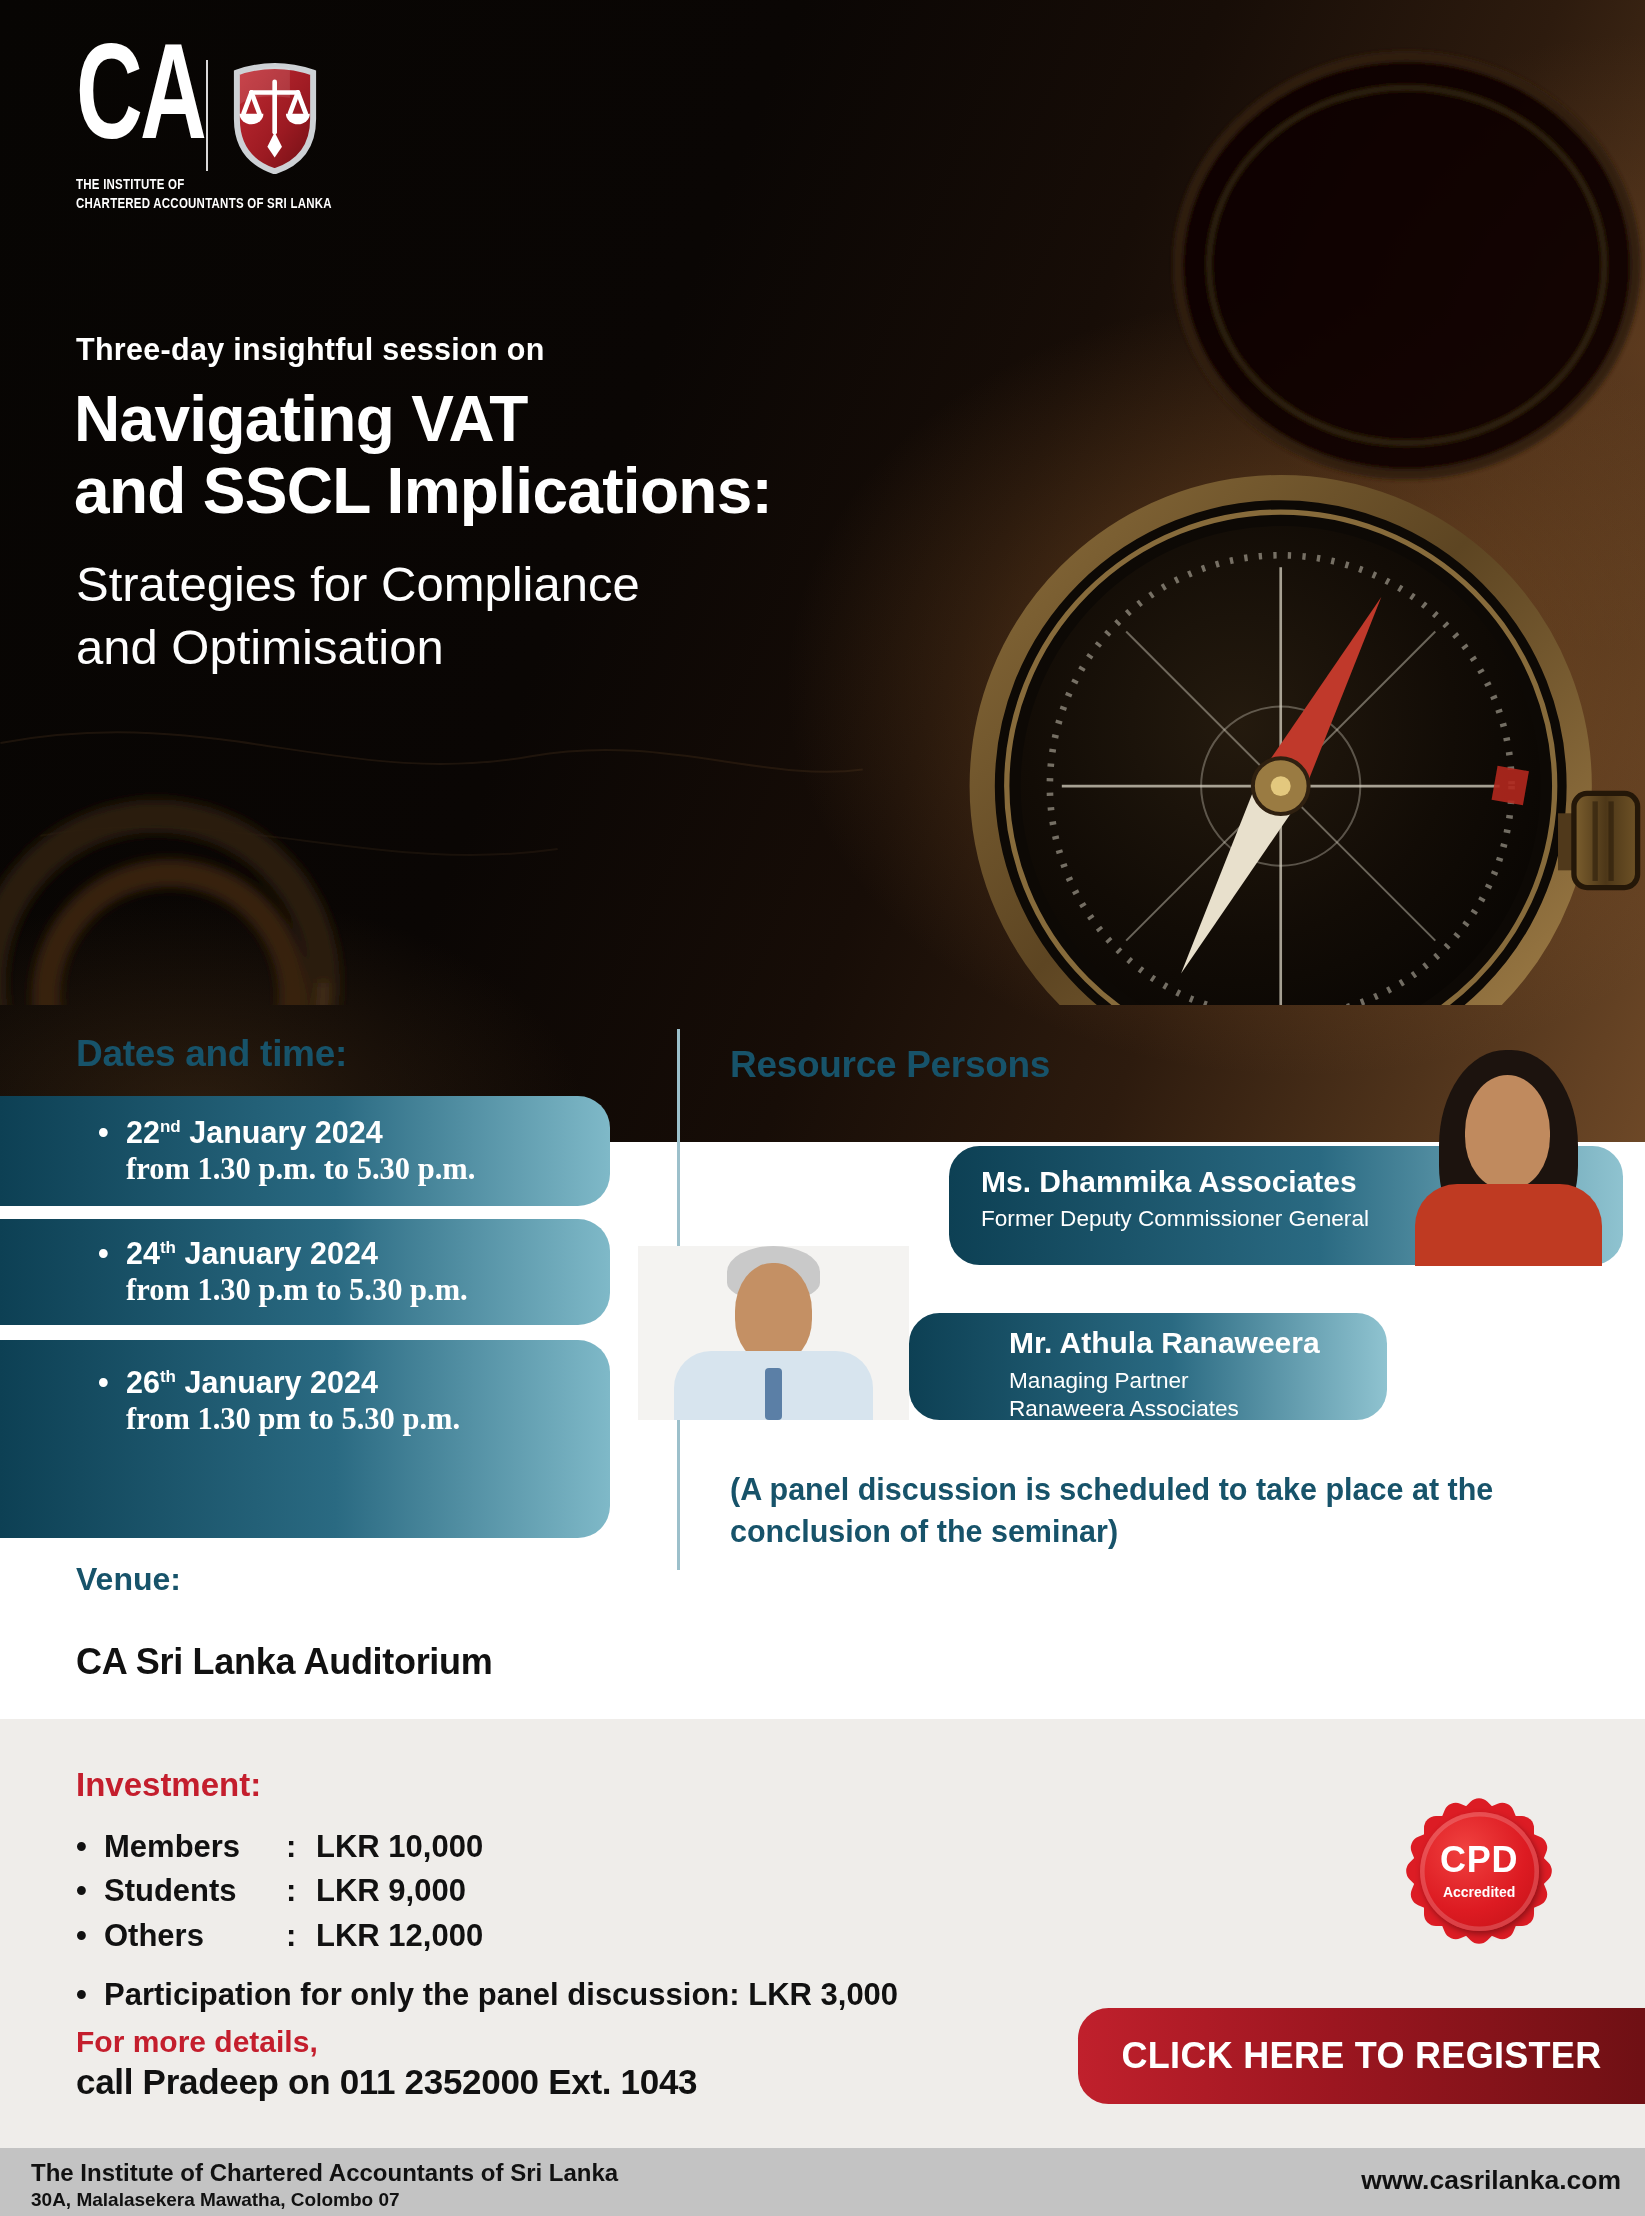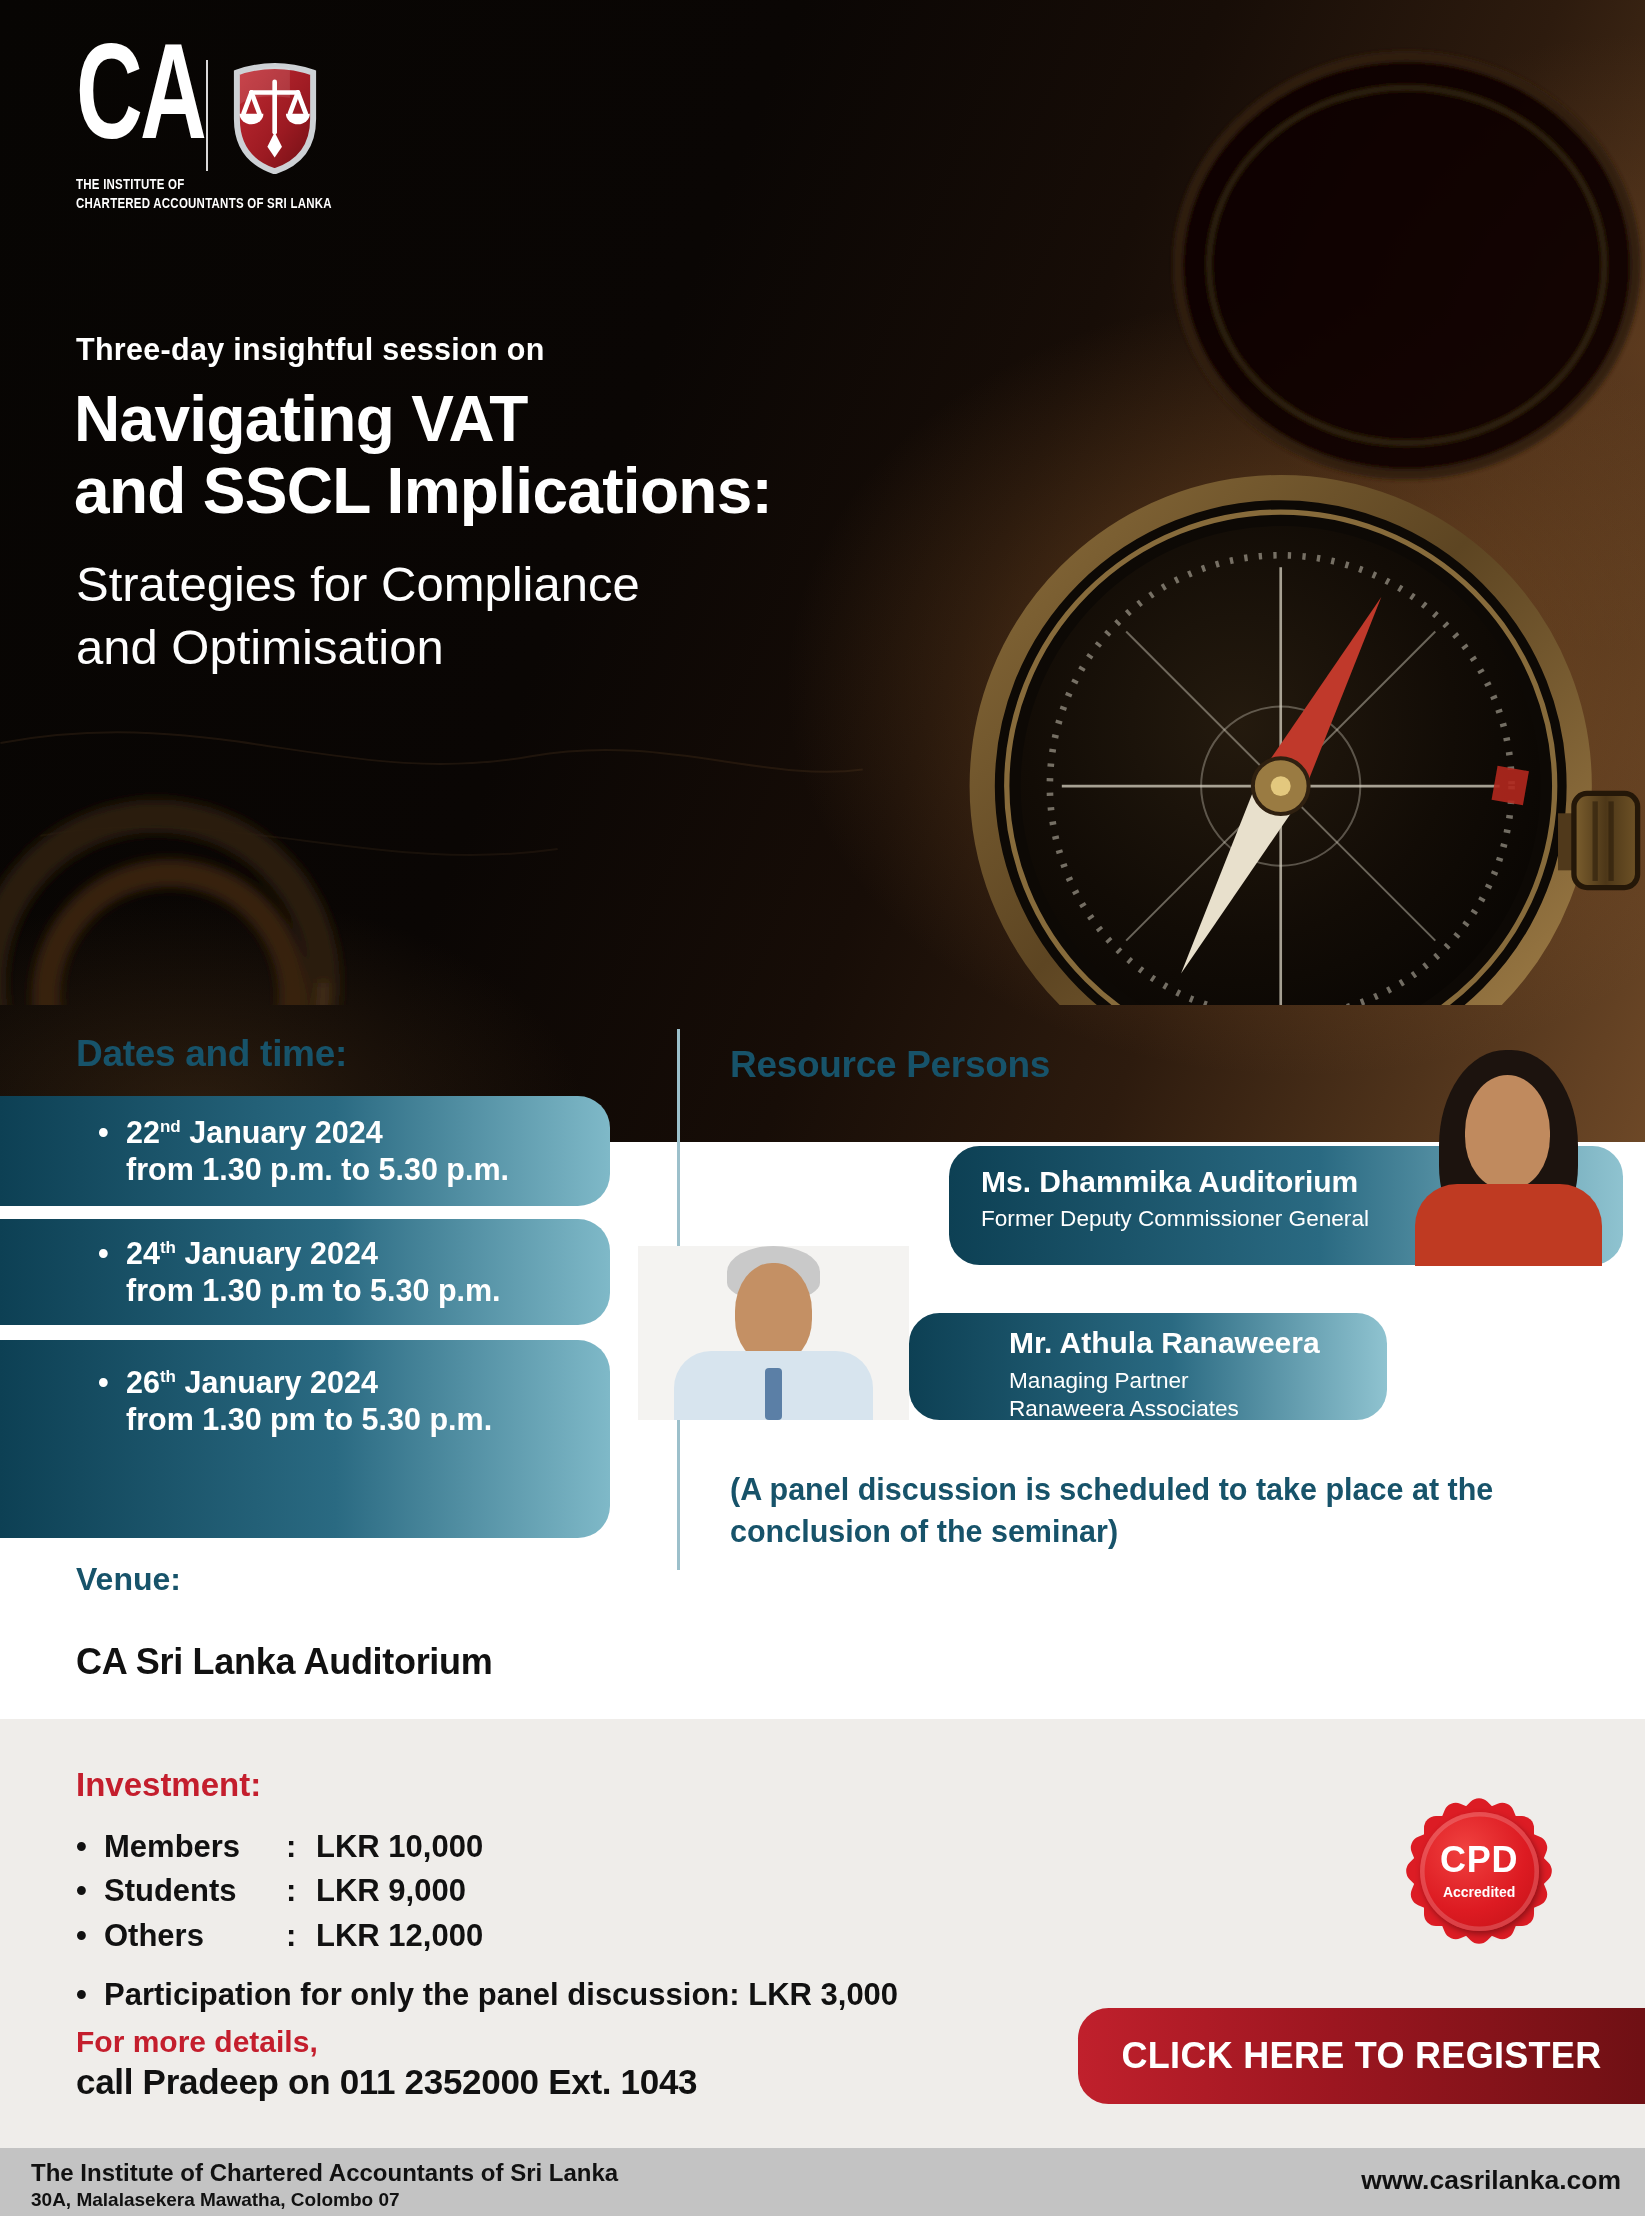--- a/index.html
+++ b/index.html
@@ -48,21 +48,21 @@
     color: #ffffff; display: flex; flex-direction: column; justify-content: center; padding-left: 98px;
   }
   .dc-1 { top: 1096px; height: 110px; }
   .dc-2 { top: 1219px; height: 106px; }
   .dc-3 { top: 1340px; height: 198px; justify-content: flex-start; padding-top: 24px; }
   .dc-line1 { font-size: 30.5px; font-weight: 700; line-height: 1.22; display: flex; align-items: baseline; }
   .dc-bullet { width: 28px; }
   .dc-day { }
   .dc-sup { font-size: 17px; vertical-align: top; position: relative; top: -10.6px; font-weight: 700; }
   .dc-month { margin-left: 8.6px; }
-  .dc-time { font-size: 30.5px; font-weight: 700; line-height: 1.22; padding-left: 28px; }
+  .dc-time { font-size: 30.5px; font-weight: 700; line-height: 1.22; padding-left: 28px; font-family: Liberation Serif, serif; }
   .dc-note { font-size: 27px; font-weight: 600; line-height: 1.28; padding-left: 28px; margin-top: 13.3px; max-width: 478px; }
 
   .venue-label { position: absolute; left: 76px; top: 1561px; color: #17536a; font-size: 32px; font-weight: 800; }
   .venue-name { position: absolute; left: 76px; top: 1599px; color: #111111; font-size: 36px; font-weight: 800; letter-spacing: -0.3px; margin-top: 42px; }
 
   .person-bar {
     position: absolute; border-radius: 30.5px;
     background: linear-gradient(90deg, #0d4054 0%, #2a6a82 55%, #8fc3d0 100%);
     color: #ffffff;
   }
@@ -273,21 +273,21 @@
         <sup class="dc-sup">th</sup>
         <span class="dc-month">January 2024</span>
     </div>
     <div class="dc-time">from 1.30 pm to 5.30 p.m.</div>
   </div>
 
   <div class="venue-label">Venue:</div>
   <div class="venue-name">CA Sri Lanka Auditorium</div>
 
   <div class="person-bar pb-1">
-    <div class="pb-name">Ms. Dhammika Auditorium</div>
+    <div class="pb-name">Ms. Dhammika Associates</div>
     <div class="pb-role">Former Deputy Commissioner General</div>
   </div>
   <div class="photo photo-woman">
     <div class="pw-hair"></div>
     <div class="pw-face"></div>
     <div class="pw-body"></div>
   </div>
 
   <div class="photo photo-man">
     <div class="pm-bg"></div>

